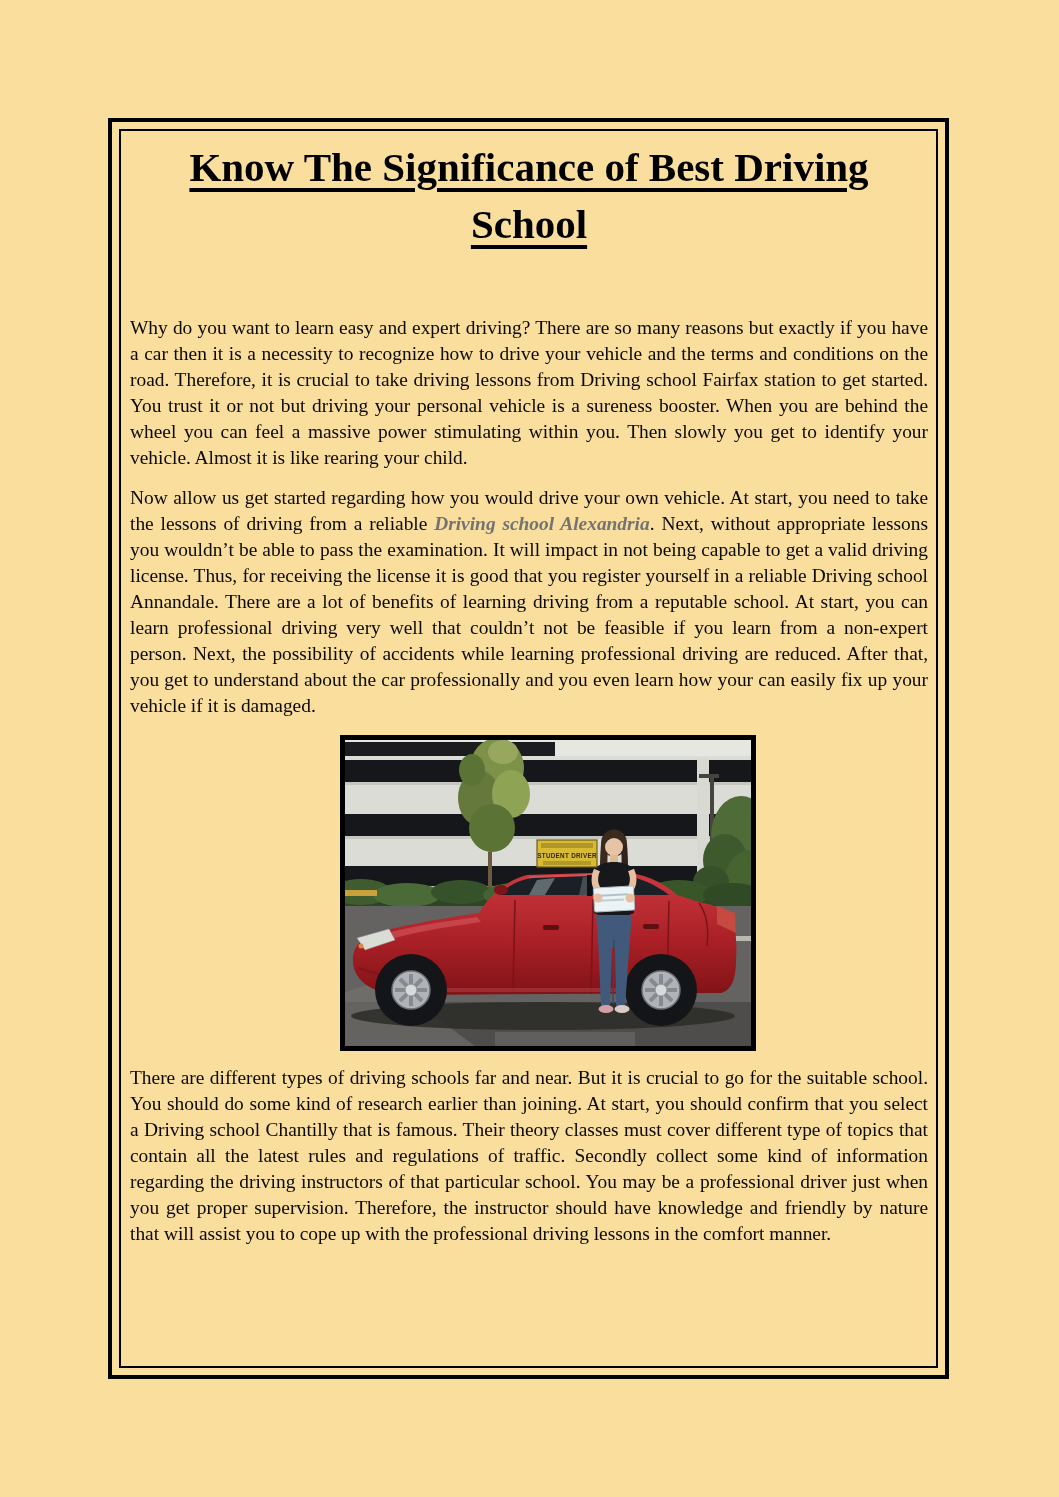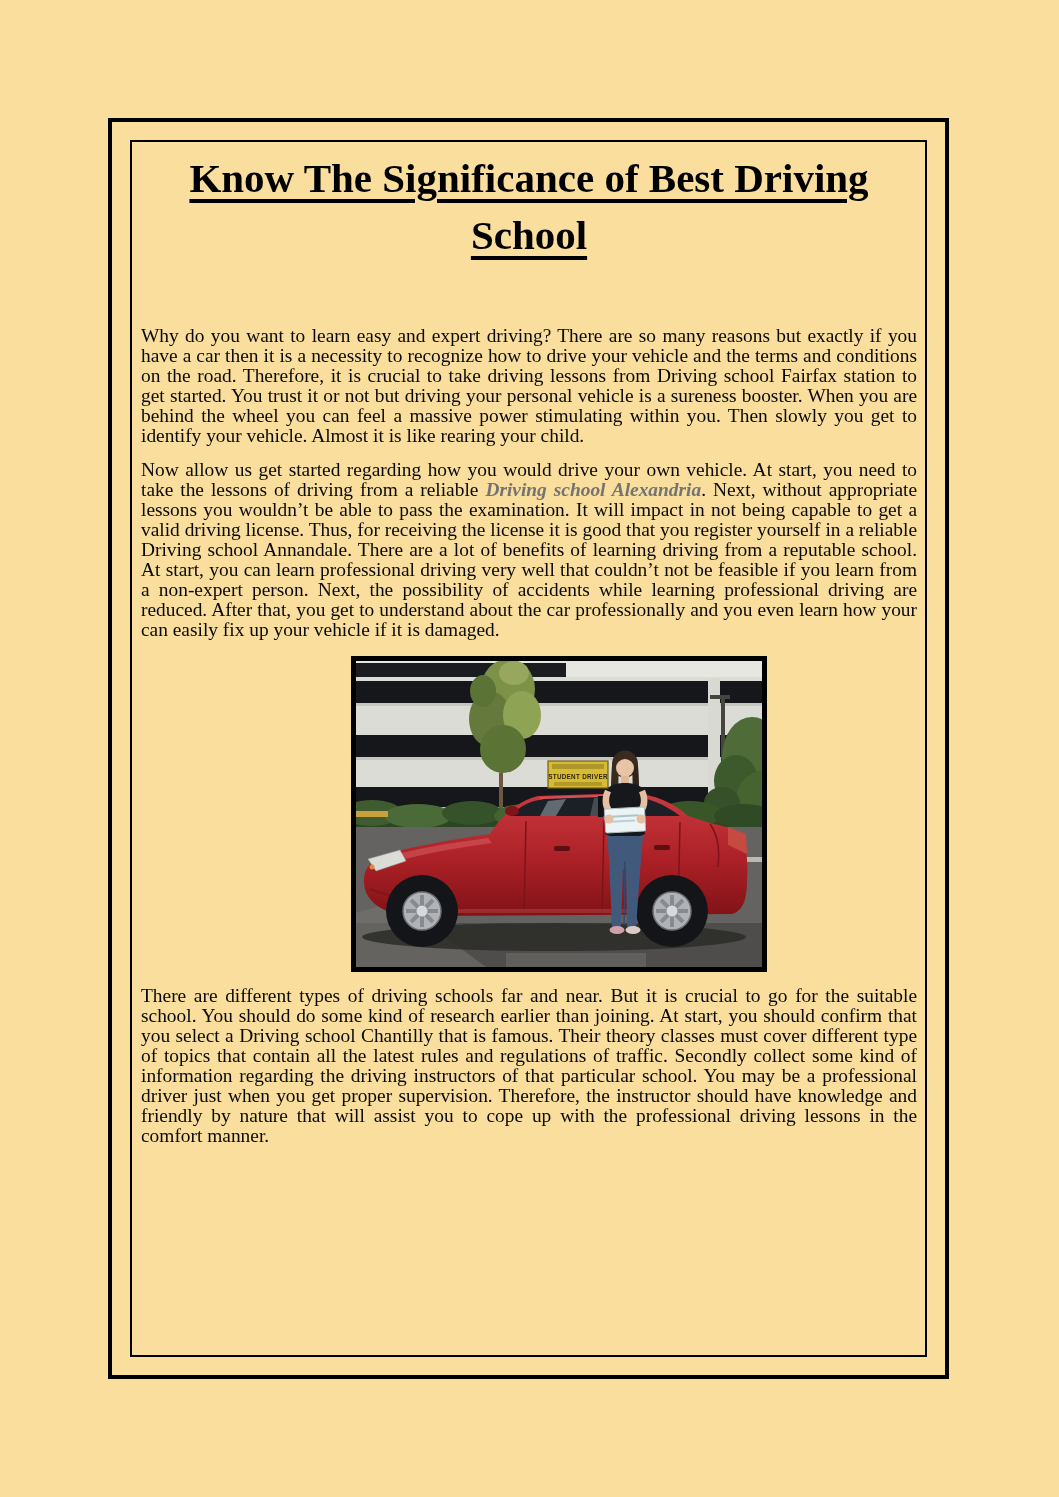--- a/index.html
+++ b/index.html
@@ -8,39 +8,39 @@
     background:#F9DE9D;
     font-family:"Liberation Serif", serif;
     position:relative;
     overflow:hidden;
   }
   .frame-outer {
     position:absolute; left:108px; top:118px;
     width:841px; height:1261px;
     box-sizing:border-box;
     border:4px solid #000;
-    padding:18px;
+    padding:7px;
   }
   .frame-inner {
     width:100%; height:100%;
     box-sizing:border-box;
     border:2px solid #000;
     padding:4px 8px 0 9px;
     overflow:hidden;
   }
   .title {
     font-size:41px; line-height:57px; font-weight:bold;
     text-align:center; color:#000;
     margin:4px 0 0 0;
     text-decoration:underline;
     text-decoration-thickness:3.5px;
     text-underline-offset:7px;
   }
   .body-text {
-    font-size:19.4px; line-height:20px;
+    font-size:19.4px; line-height:26px;
     text-align:justify; color:#0A0A0A;
     margin:14px 0 0 0;
   }
   .p1 { margin-top:62px; }
   .school-link {
     color:#737373; font-weight:bold; font-style:italic;
     text-decoration:none; cursor:pointer;
   }
   .photo {
     margin:16px 0 0 210px;

